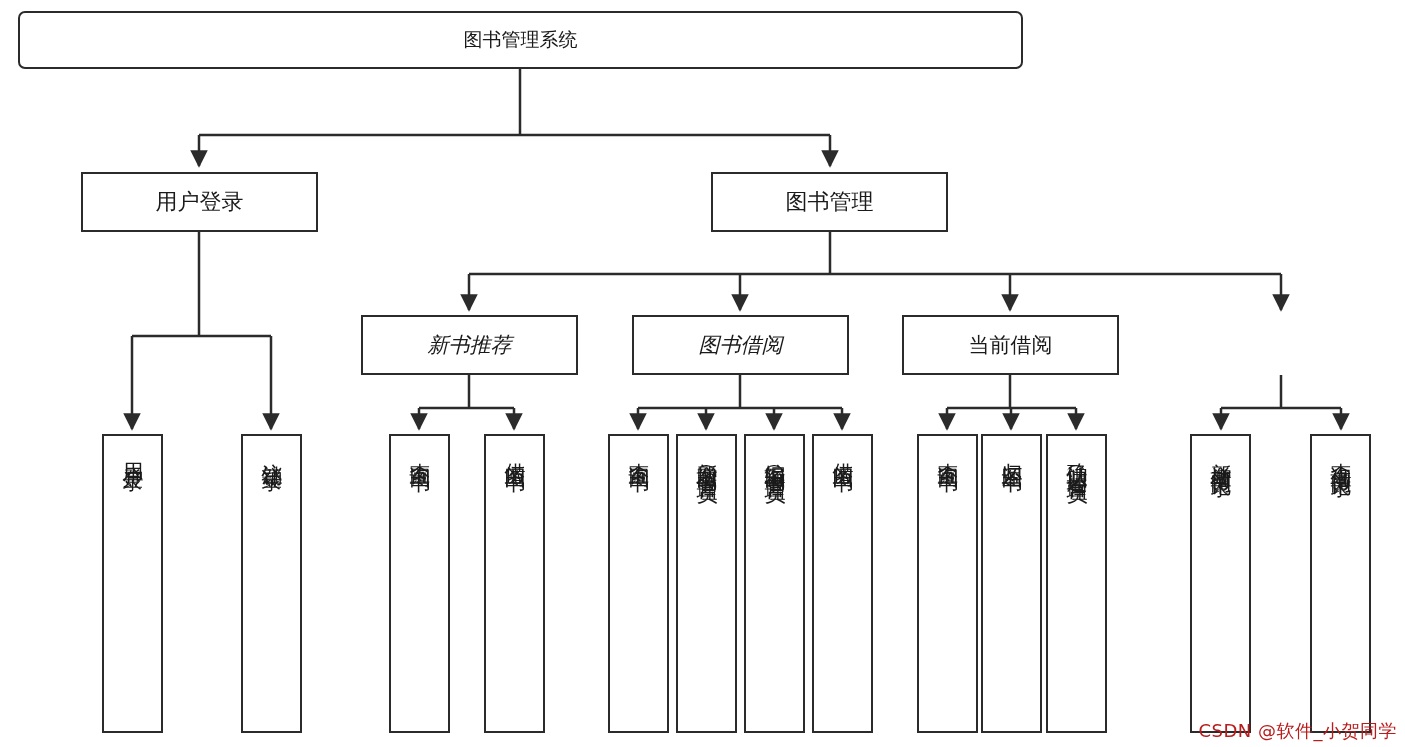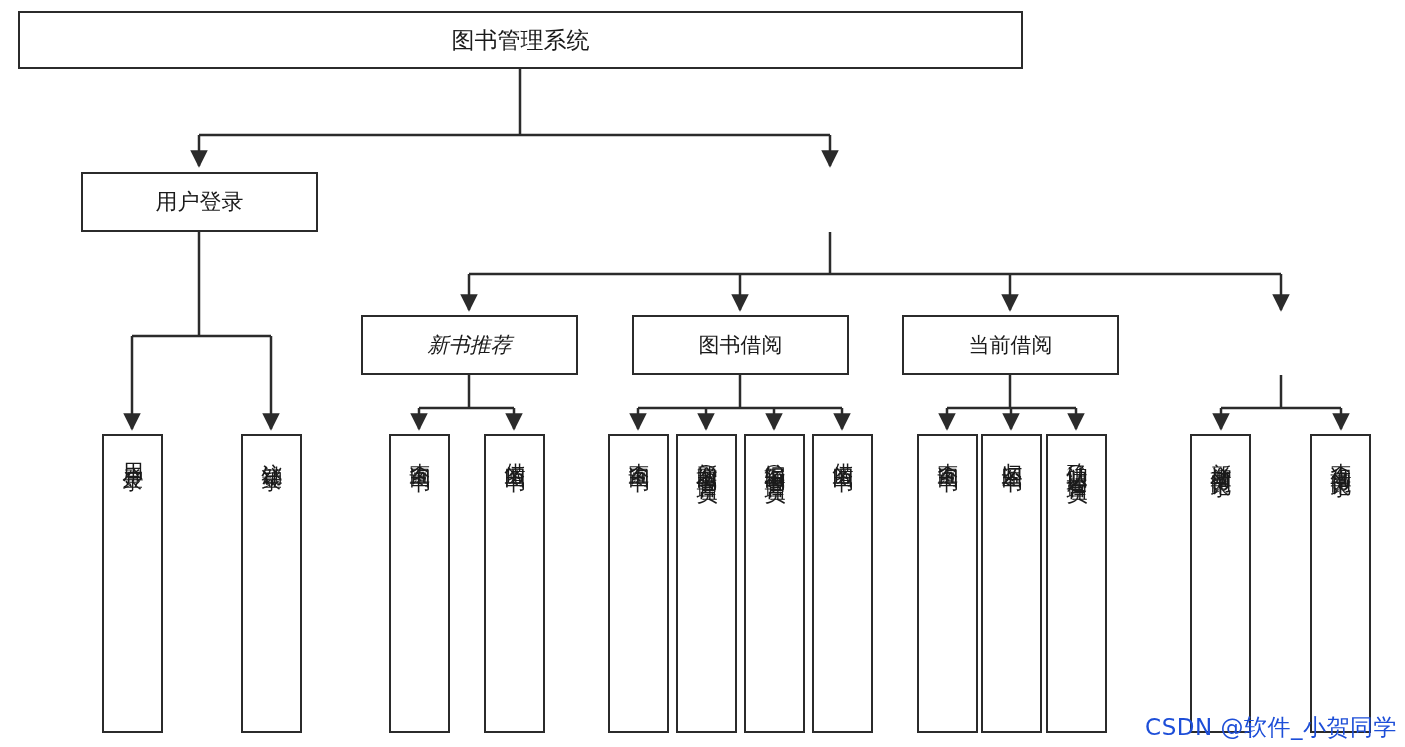--- a/index.html
+++ b/index.html
@@ -29,21 +29,22 @@
     position: absolute;
     box-sizing: border-box;
     background: #ffffff;
     border: 2px solid #2b2b2b;
     display: flex;
     align-items: center;
     justify-content: center;
     color: #1a1a1a;
   }
   .node-root {
-    font-size: 23px;
+    font-size: 19px;
+    border-radius: 7px;
   }
   .node-l1 {
     font-size: 22px;
   }
   .node-l2 {
     font-size: 21px;
   }
   .node-leaf {
     font-size: 21px;
     align-items: flex-start;
@@ -58,22 +59,22 @@
     white-space: nowrap;
     display: block;
   }
   .label {
     white-space: nowrap;
   }
   .watermark {
     position: absolute;
     right: 8px;
     bottom: 4px;
-    font-size: 23px;
-    color: #1d4ed8;
+    font-size: 18px;
+    color: #b91c1c;
     white-space: nowrap;
     letter-spacing: 0.5px;
   }
 </style>
 </head>
 <body>
 
 <div id="canvas">
 
   <svg class="edges" viewBox="0 0 1405 747" xmlns="http://www.w3.org/2000/svg">
@@ -129,25 +130,28 @@
     </g>
   </svg>
 
   <div class="node node-root" style="left:18px; top:11px; width:1005px; height:58px;">
     <span class="label">图书管理系统</span>
   </div>
 
   <div class="node node-l1" style="left:81px; top:172px; width:237px; height:60px;">
     <span class="label">用户登录</span>
   </div>
+  <div class="node node-l1" style="left:711px; top:172px; width:237px; height:60px;">
+    <span class="label">图书管理</span>
+  </div>
 
   <div class="node node-l2" style="left:361px; top:315px; width:217px; height:60px;font-style:italic;">
     <span class="label">新书推荐</span>
   </div>
-  <div class="node node-l2" style="left:632px; top:315px; width:217px; height:60px;">
+  <div class="node node-l2" style="left:632px; top:315px; width:217px; height:60px;font-style:italic;">
     <span class="label">图书借阅</span>
   </div>
   <div class="node node-l2" style="left:902px; top:315px; width:217px; height:60px;">
     <span class="label">当前借阅</span>
   </div>
 
   <div class="node node-leaf" style="left:102px; top:434px; width:61px; height:299px;">
     <span class="vtext">用户登录</span>
   </div>
   <div class="node node-leaf" style="left:241px; top:434px; width:61px; height:299px;">

